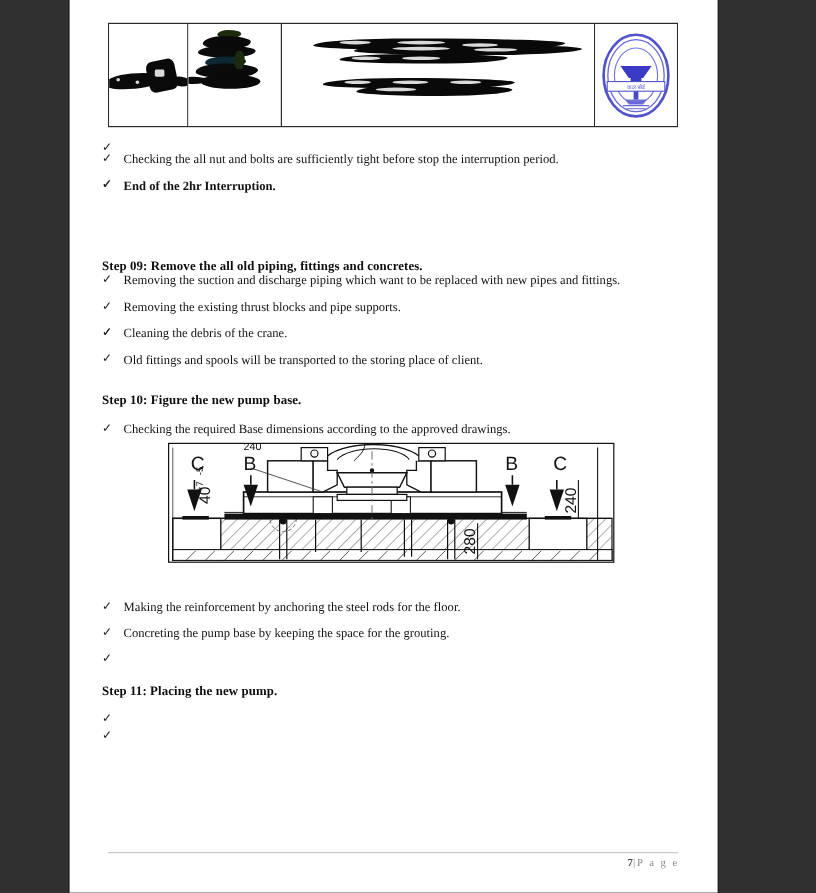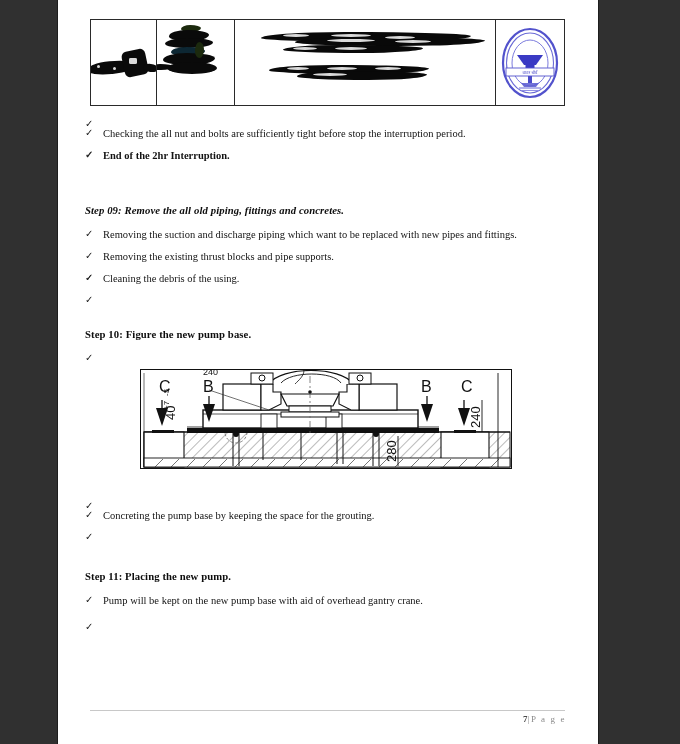--- a/index.html
+++ b/index.html
@@ -242,48 +242,50 @@
         <div class="bullet">
           <span class="tick">✓</span>
           <span>Checking the all nut and bolts are sufficiently tight before stop the interruption period.</span>
         </div>
         <div class="bullet bold">
           <span class="tick">✓</span>
           <span>End of the 2hr Interruption.</span>
         </div>
       </div>
 
-      <div class="step-head" style="top:204px;font-style:italic;">Step 09: Remove the all old piping, fittings and concretes.</div>
+      <div class="step-head" style="top:216px;">Step 09: Remove the all old piping, fittings and concretes.</div>
 
       <div class="bullets" style="top:228px;">
         <div class="bullet">
           <span class="tick">✓</span>
           <span>Removing the suction and discharge piping which want to be replaced with new pipes and fittings.</span>
         </div>
         <div class="bullet">
           <span class="tick">✓</span>
           <span>Removing the existing thrust blocks and pipe supports.</span>
         </div>
         <div class="bullet">
           <span class="tick">✓</span>
         </div>
         <div class="bullet">
           <span class="tick">✓</span>
-          <span>Cleaning the debris of the using.</span>
-        </div>
-        <div class="bullet">
-          <span class="tick">✓</span>
+          <span>Cleaning the debris of the crane.</span>
+        </div>
+        <div class="bullet">
+          <span class="tick">✓</span>
+          <span>Old fittings and spools will be transported to the storing place of client.</span>
         </div>
       </div>
 
       <div class="step-head" style="top:328px;">Step 10: Figure the new pump base.</div>
 
       <div class="bullets" style="top:352px;">
         <div class="bullet">
           <span class="tick">✓</span>
+          <span>Checking the required Base dimensions according to the approved drawings.</span>
         </div>
       </div>
 
       <div class="figure-box">
         <svg viewBox="0 0 372 100" width="372" height="100" aria-hidden="true">
           <defs>
             <pattern id="hatch" width="7" height="7" patternUnits="userSpaceOnUse" patternTransform="rotate(45)">
               <line x1="0" y1="0" x2="0" y2="7" stroke="#1a1a1a" stroke-width="0.7"></line>
             </pattern>
             <pattern id="hatch2" width="5" height="5" patternUnits="userSpaceOnUse" patternTransform="rotate(45)">
@@ -406,36 +408,36 @@
 
           <line x1="357" y1="3" x2="357" y2="97" stroke="#111" stroke-width="0.9"></line>
           <line x1="3" y1="3" x2="3" y2="97" stroke="#111" stroke-width="0.6"></line>
         </svg>
       </div>
 
 
       <div class="bullets" style="top:500px;">
         <div class="bullet">
           <span class="tick">✓</span>
+          <span>Making the reinforcement by anchoring the steel rods for the floor.</span>
         </div>
         <div class="bullet">
           <span class="tick">✓</span>
           <span>Concreting the pump base by keeping the space for the grouting.</span>
         </div>
         <div class="bullet">
           <span class="tick">✓</span>
         </div>
       </div>
 
       <div class="step-head" style="top:570px;">Step 11: Placing the new pump.</div>
 
       <div class="bullets" style="top:594px;">
         <div class="bullet" style="margin-bottom:14px;">
           <span class="tick">✓</span>
-          <span>Pump will be kept on the new pump base with aid of overhead gantry crane.</span>
         </div>
         <div class="bullet" style="padding-right:42px;">
           <span class="tick">✓</span>
         </div>
       </div>
 
       <div class="footer-rule"></div>
       <div class="footer-text">
         <span class="pg">7</span><span>|</span><span>P a g e</span>
       </div>

